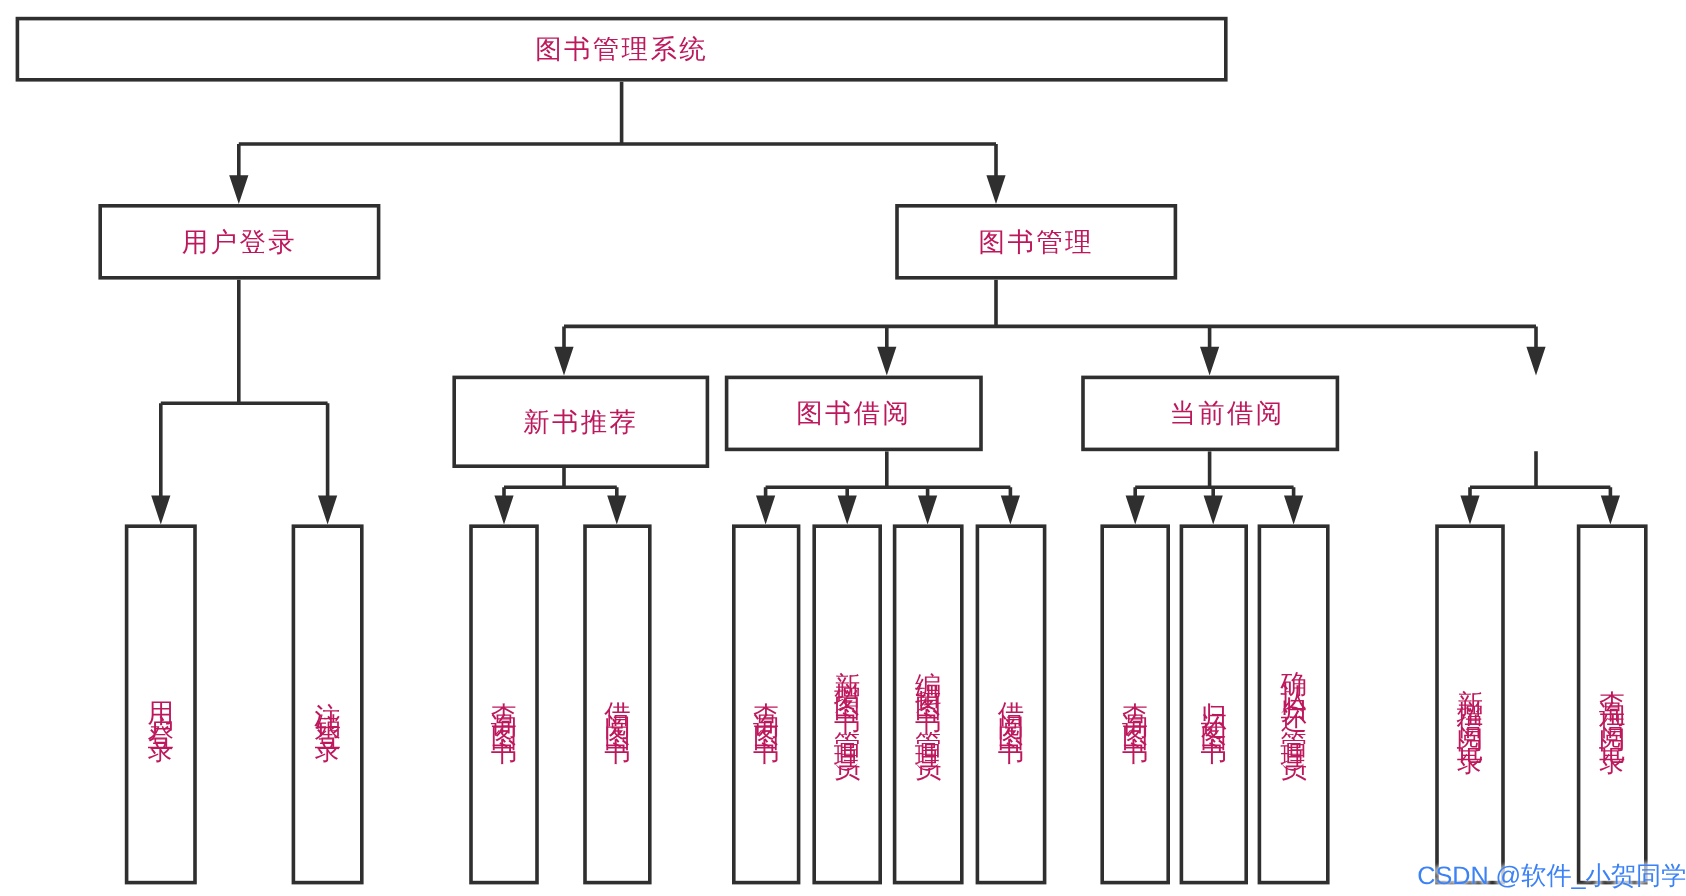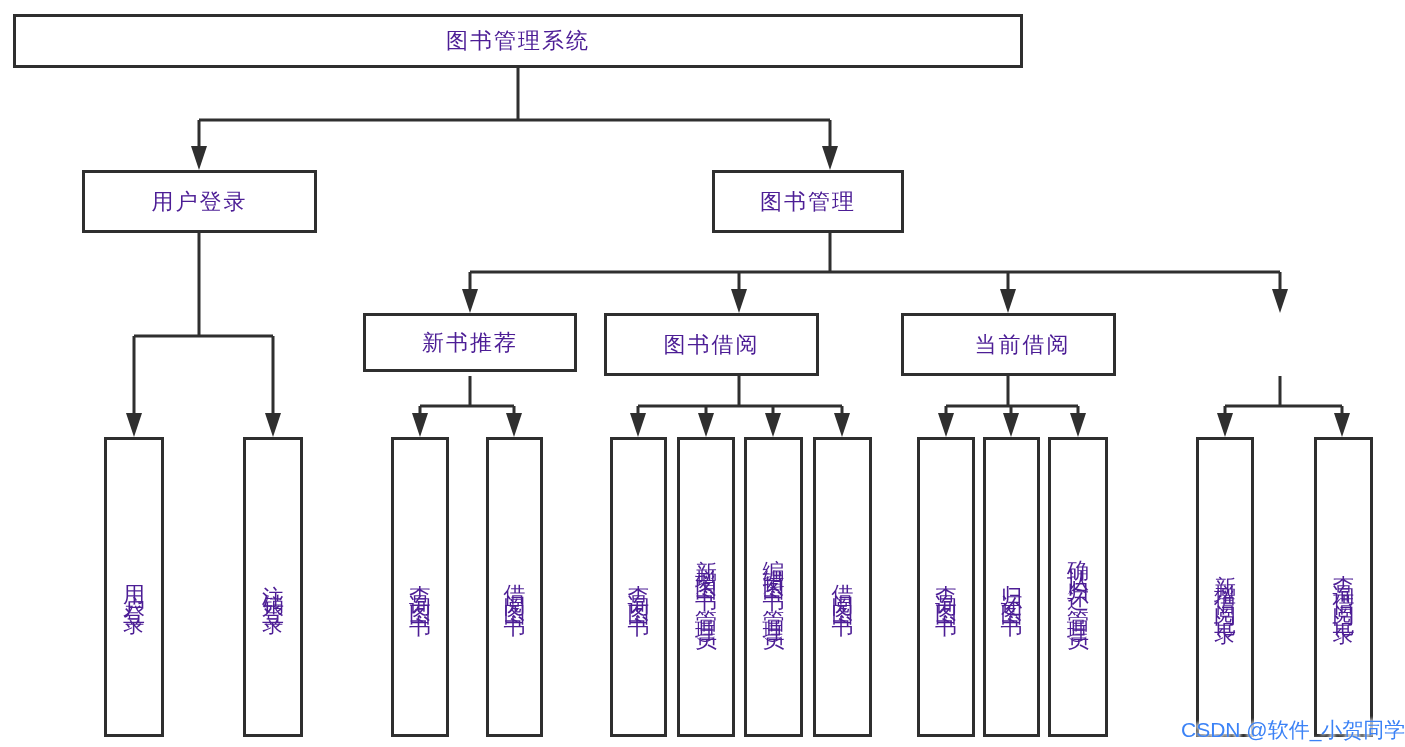--- a/index.html
+++ b/index.html
@@ -23,21 +23,21 @@
     pointer-events: none;
   }
   .box {
     position: absolute;
     box-sizing: border-box;
     border: 3px solid #2f2f2f;
     background: #ffffff;
     display: flex;
     align-items: center;
     justify-content: center;
-    color: #4c1d95;
+    color: #be185d;
     z-index: 1;
   }
   .box .hlabel {
     font-size: 22px;
     letter-spacing: 2px;
     white-space: nowrap;
   }
   .leaf .vlabel {
     writing-mode: vertical-rl;
     text-orientation: mixed;
@@ -91,25 +91,25 @@
              M1334 413 L1350 413 L1342 437 Z"></path>
   </svg>
 
   <div class="box" style="left:13px; top:14px; width:1010px; height:54px;">
     <span class="hlabel">图书管理系统</span>
   </div>
 
   <div class="box" style="left:82px; top:170px; width:235px; height:63px;">
     <span class="hlabel">用户登录</span>
   </div>
-  <div class="box" style="left:712px; top:170px; width:192px; height:63px;">
+  <div class="box" style="left:746px; top:170px; width:235px; height:63px;">
     <span class="hlabel">图书管理</span>
   </div>
 
-  <div class="box" style="left:363px; top:313px; width:214px; height:59px;">
+  <div class="box" style="left:377px; top:313px; width:214px; height:77px;">
     <span class="hlabel">新书推荐</span>
   </div>
   <div class="box" style="left:604px; top:313px; width:215px; height:63px;font-family:Liberation Mono, monospace;">
     <span class="hlabel">图书借阅</span>
   </div>
   <div class="box" style="left:901px; top:313px; width:215px; height:63px;padding-left:28px;">
     <span class="hlabel">当前借阅</span>
   </div>
 
   <div class="box leaf" style="left:104px; top:437px; width:60px; height:300px;">

